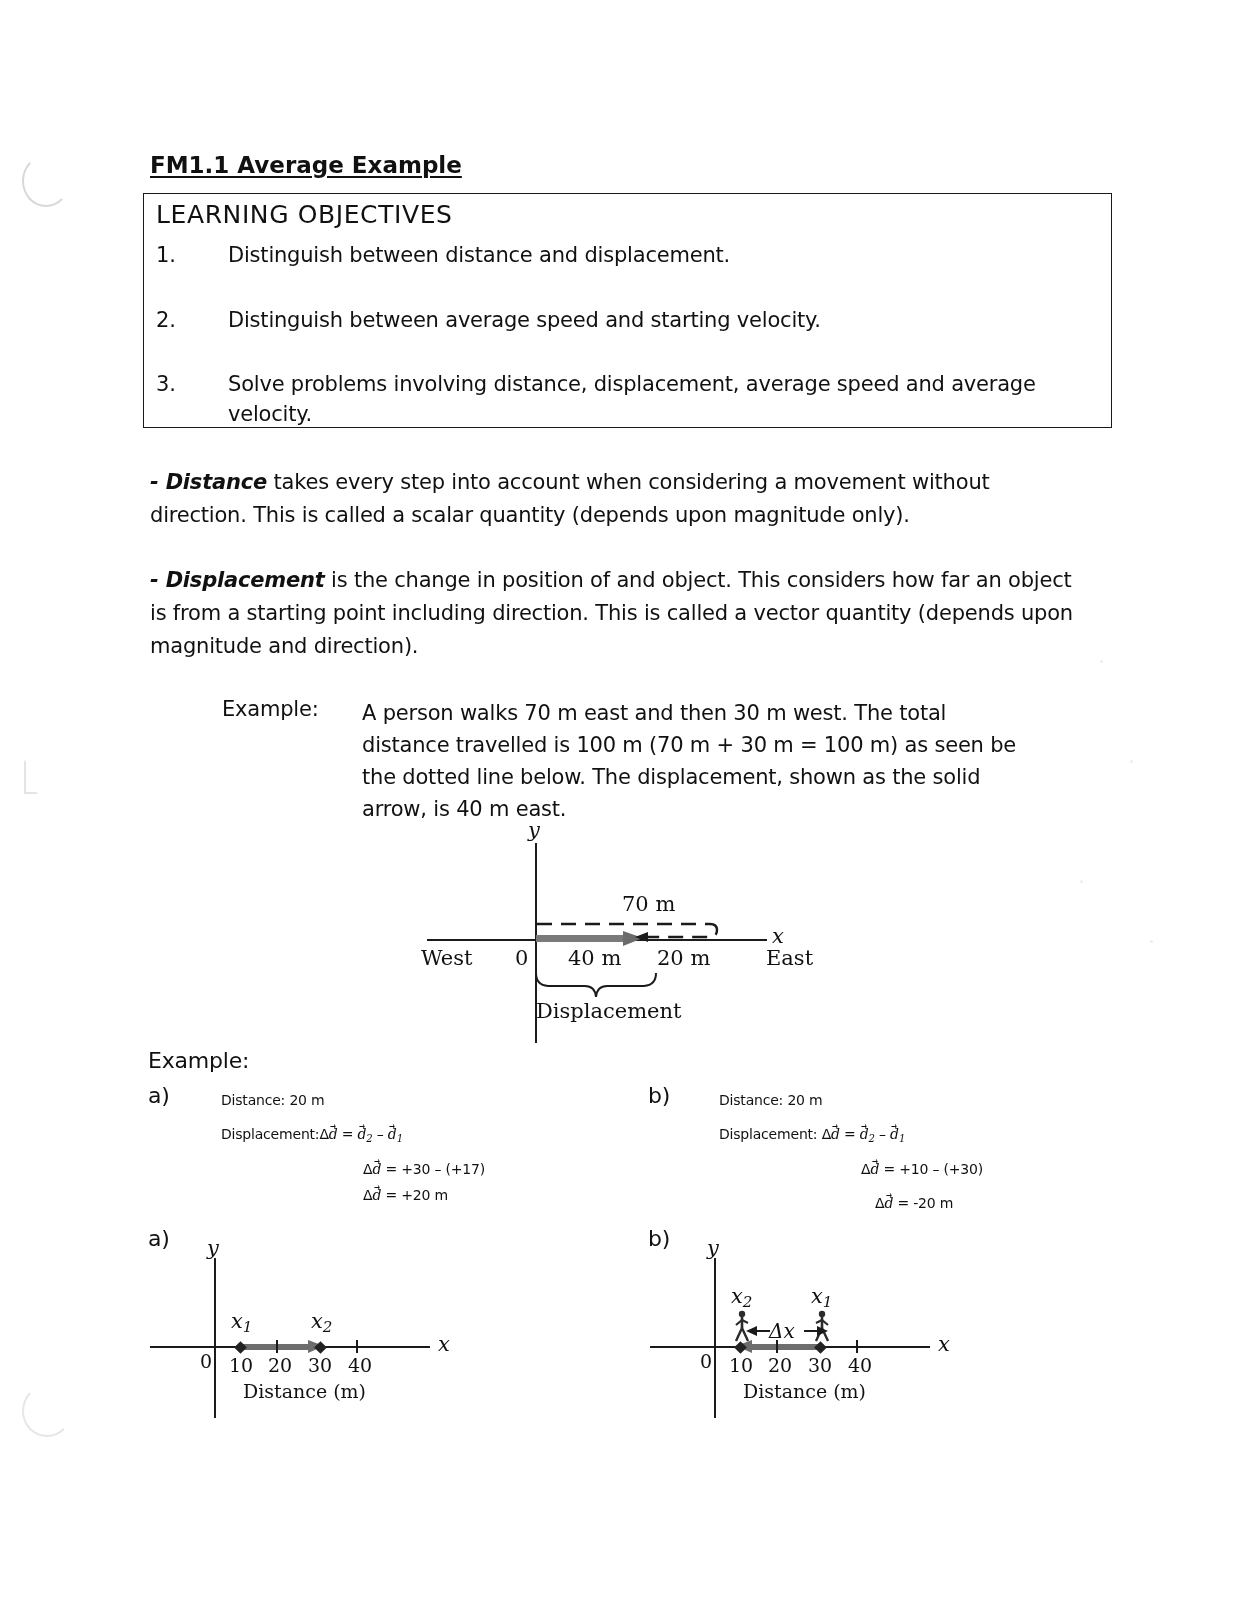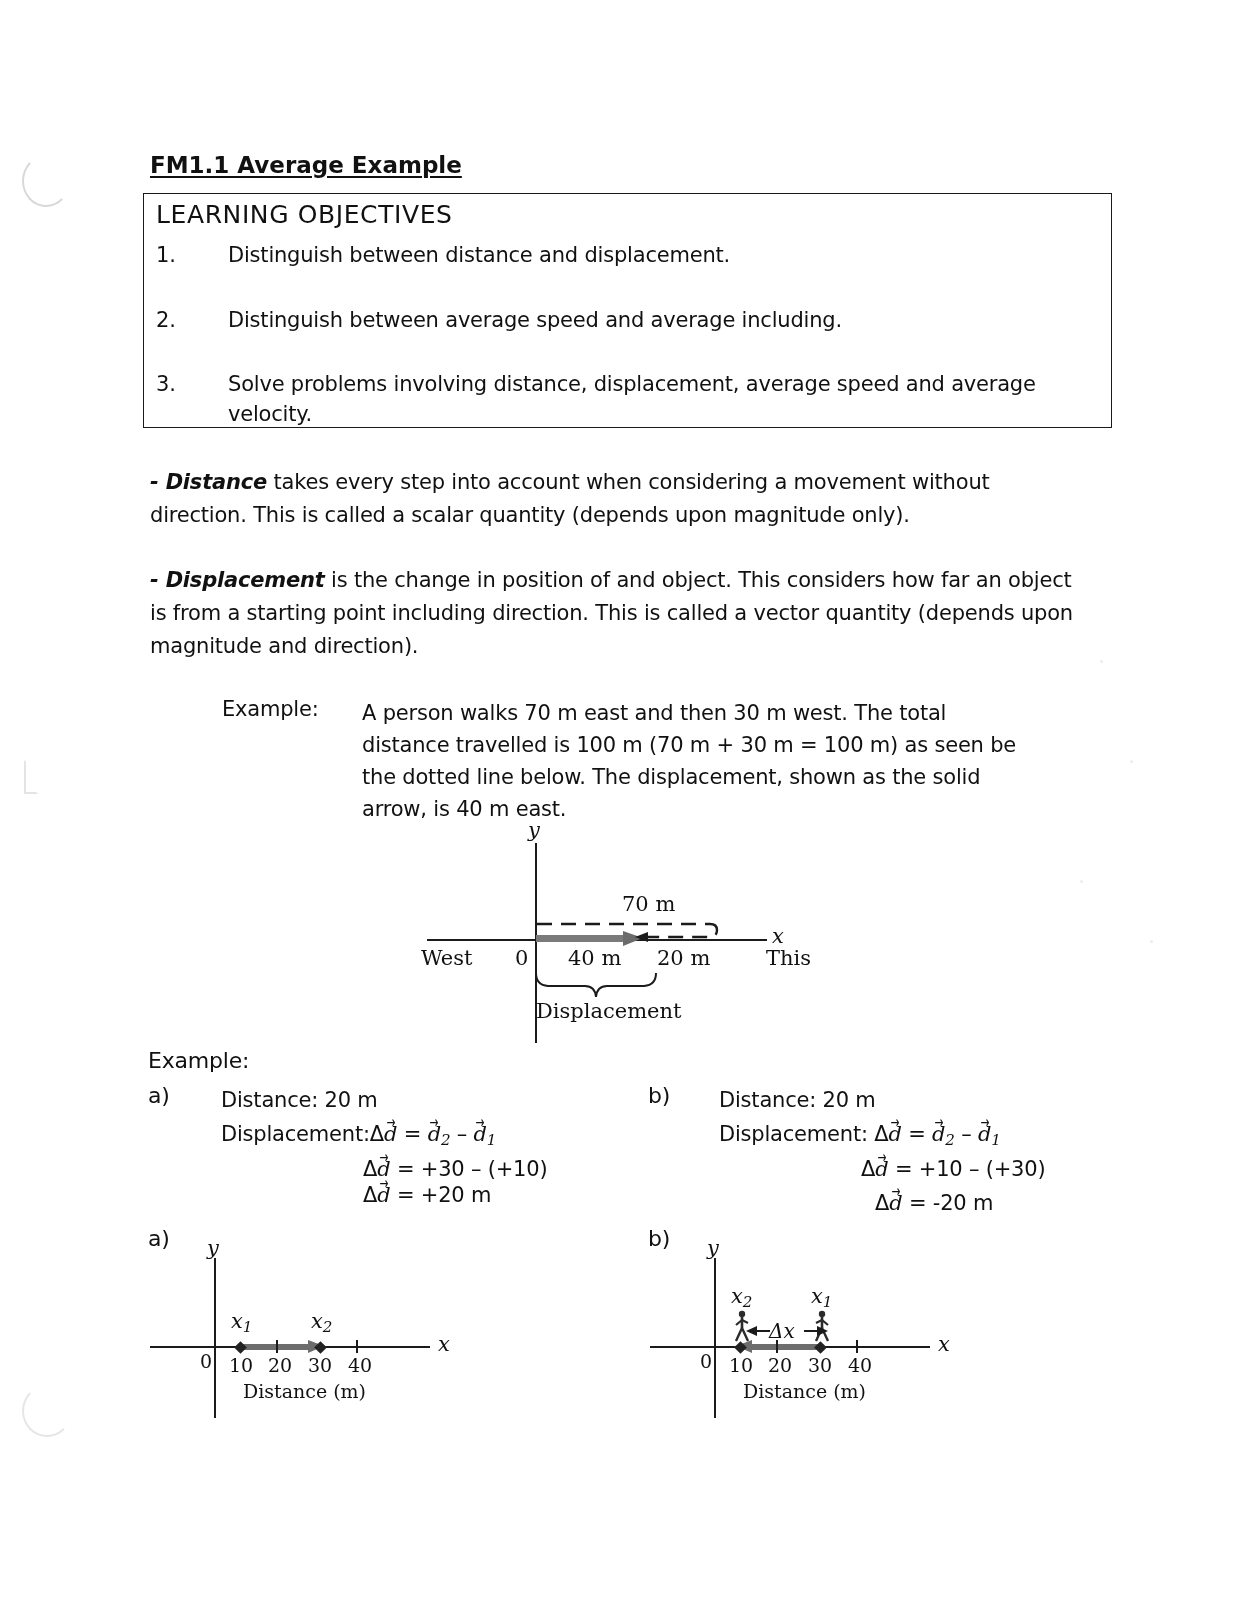--- a/index.html
+++ b/index.html
@@ -134,21 +134,21 @@
     left: 148px;
     top: 1048px;
     font-size: 22px;
   }
   .col-marker {
     position: absolute;
     font-size: 22px;
   }
   .eq-block {
     position: absolute;
-    font-size: 21px;
+    font-size: 14px;
     line-height: 34px;
     white-space: nowrap;
   }
   .vec {
     position: relative;
     display: inline-block;
     font-style: italic;
     font-family: "DejaVu Serif", serif;
   }
   .vec::after {
@@ -220,21 +220,21 @@
 <div id="objectives-box">
   <div id="objectives-heading" class="hand">LEARNING OBJECTIVES</div>
 
   <div class="obj-row hand" style="top:46px;">
     <span class="obj-num">1.</span>
     <span class="obj-text">Distinguish between distance and displacement.</span>
   </div>
 
   <div class="obj-row hand" style="top:111px;">
     <span class="obj-num">2.</span>
-    <span class="obj-text">Distinguish between average speed and average including.</span>
+    <span class="obj-text">Distinguish between average speed and starting velocity.</span>
   </div>
 
   <div class="obj-row hand" style="top:175px;">
     <span class="obj-num">3.</span>
     <span class="obj-text">Solve problems involving distance, displacement, average speed and average velocity.</span>
   </div>
 </div>
 
 <div class="para hand" style="left:150px; top:466px;">
   <span class="bold-term">- Distance</span><span> takes every step into account when considering a movement without direction.  This is called a scalar quantity (depends upon magnitude only).</span>
@@ -264,37 +264,37 @@
     <path d="M2,8 L175,8" stroke="#1b1b1b" stroke-width="2.4" fill="none" stroke-dasharray="15,9"></path>
     <path d="M175,8 Q182,8 182,14 Q182,21 174,21 L100,21" stroke="#1b1b1b" stroke-width="2.4" fill="none" stroke-dasharray="15,9"></path>
     <polygon points="100,21 113,16 113,26" fill="#1b1b1b"></polygon>
   </svg>
   <div class="serif" style="position:absolute; left:217px; top:72px; font-size:21px;">70 m</div>
 
   <div class="serif" style="position:absolute; left:16px; top:126px; font-size:21px;">West</div>
   <div class="serif" style="position:absolute; left:110px; top:126px; font-size:21px;">0</div>
   <div class="serif" style="position:absolute; left:163px; top:126px; font-size:21px;">40 m</div>
   <div class="serif" style="position:absolute; left:252px; top:126px; font-size:21px;">20 m</div>
-  <div class="serif" style="position:absolute; left:361px; top:126px; font-size:21px;">This</div>
+  <div class="serif" style="position:absolute; left:361px; top:126px; font-size:21px;">East</div>
 
   <svg width="140" height="30" style="position:absolute; left:128px; top:153px;">
     <path d="M3,0 Q3,12 15,13 L52,13 Q62,13 63,24 Q64,13 74,13 L111,13 Q123,12 123,0" stroke="#1b1b1b" stroke-width="2" fill="none"></path>
   </svg>
   <div class="serif" style="position:absolute; left:131px; top:179px; font-size:21px;">Displacement</div>
 </div>
 
 <div id="example-label-2" class="hand">Example:</div>
 
 <div class="col-marker hand" style="left:148px; top:1083px;">a)</div>
 <div class="eq-block hand" style="left:221px; top:1083px;">Distance: 20 m</div>
 <div class="eq-block hand" style="left:221px; top:1117px;">
   <span>Displacement:</span><span>Δ</span><span class="vec">d</span><span> = </span><span class="vec">d</span><span class="sub">2</span><span> – </span><span class="vec">d</span><span class="sub">1</span>
 </div>
 <div class="eq-block hand" style="left:363px; top:1152px;">
-  <span>Δ</span><span class="vec">d</span><span> = +30 – (+10)</span>
+  <span>Δ</span><span class="vec">d</span><span> = +30 – (+17)</span>
 </div>
 <div class="eq-block hand" style="left:363px; top:1178px;">
   <span>Δ</span><span class="vec">d</span><span> = +20 m</span>
 </div>
 
 <div class="col-marker hand" style="left:648px; top:1083px;">b)</div>
 <div class="eq-block hand" style="left:719px; top:1083px;">Distance: 20 m</div>
 <div class="eq-block hand" style="left:719px; top:1117px;">
   <span>Displacement: </span><span>Δ</span><span class="vec">d</span><span> = </span><span class="vec">d</span><span class="sub">2</span><span> – </span><span class="vec">d</span><span class="sub">1</span>
 </div>

